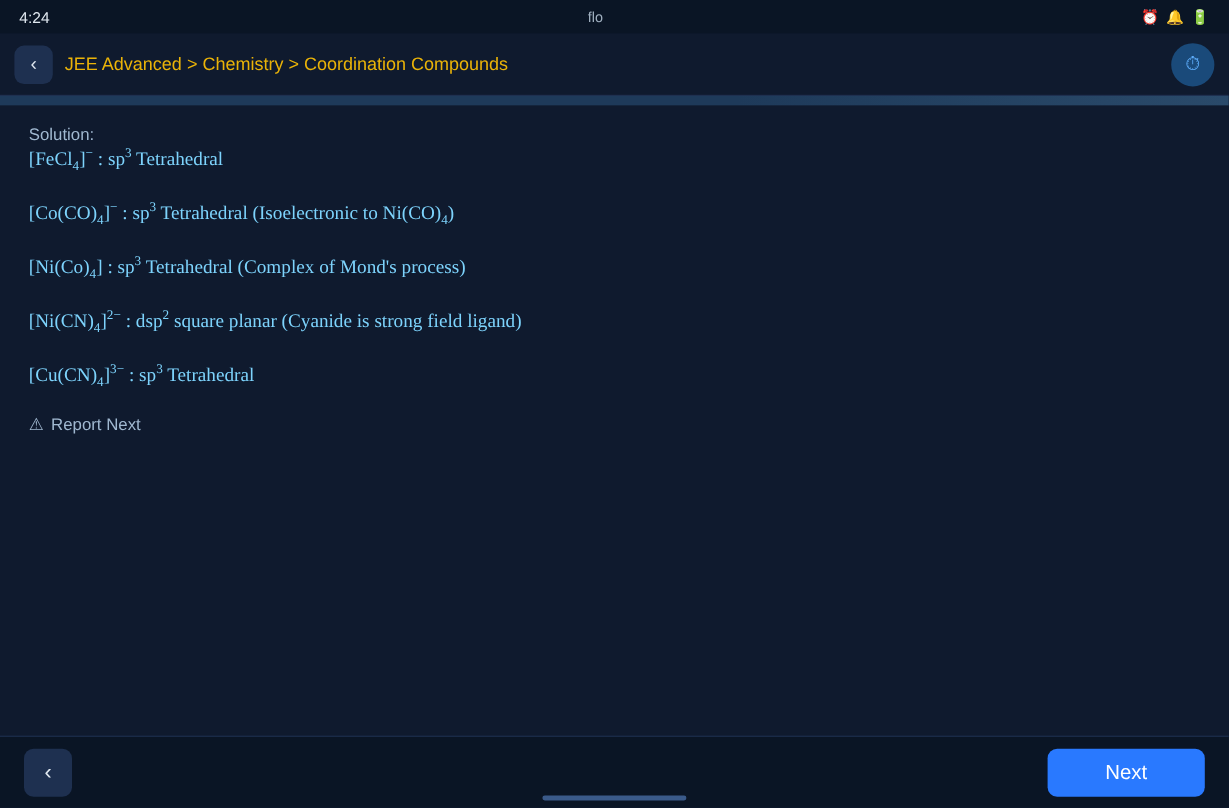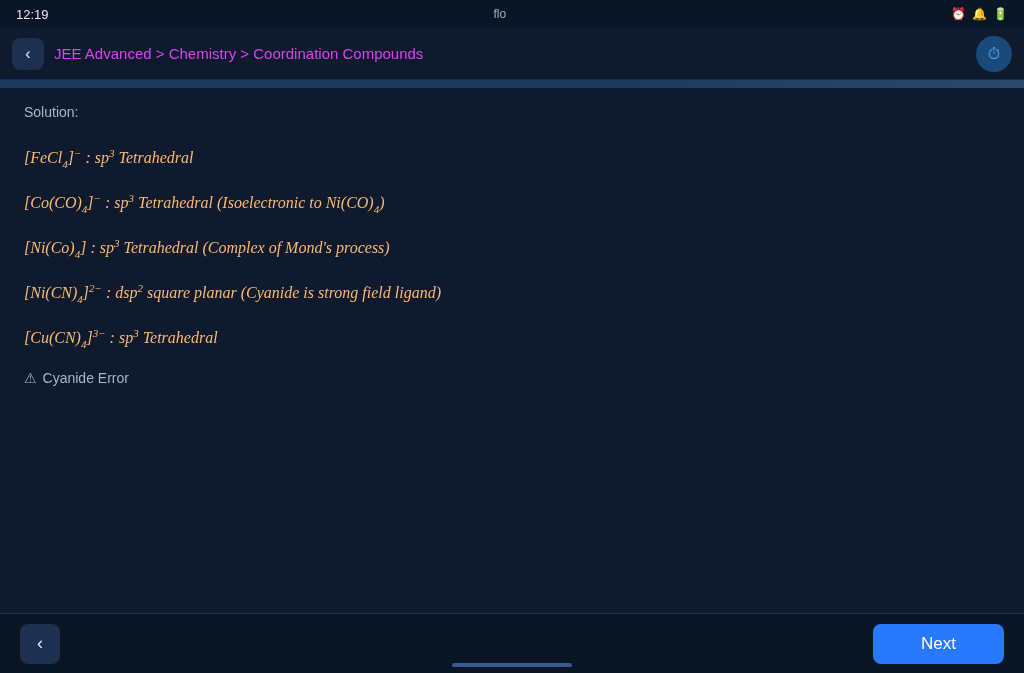--- a/index.html
+++ b/index.html
@@ -70,21 +70,21 @@
       color: #e0e8f0;
       font-size: 16px;
       cursor: pointer;
       display: flex;
       align-items: center;
       justify-content: center;
     }
 
     .breadcrumb {
       font-size: 15px;
-      color: #d946ef;
+      color: #eab308;
       font-family: sans-serif;
     }
 
     .nav-right {
       display: flex;
       align-items: center;
       gap: 8px;
     }
 
     .timer-btn {
@@ -112,30 +112,29 @@
       background-color: #0f1a2e;
       padding: 16px 24px;
       height: calc(673px - 28px - 52px - 8px - 60px);
       overflow-y: auto;
     }
 
     .solution-label {
       font-family: sans-serif;
       font-size: 14px;
       color: #a0b8d0;
-      margin-bottom: 25px;
+      margin-bottom: 0;
     }
 
     .chem-line {
       font-size: 16px;
-      color: #fdba74;
+      color: #7dd3fc;
       margin-bottom: 18px;
       line-height: 1.5;
       font-family: 'Georgia', serif;
-      font-style: italic;
     }
 
     sup {
       font-size: 11px;
     }
 
     sub {
       font-size: 11px;
     }
 
@@ -205,21 +204,21 @@
       position: absolute;
       bottom: 6px;
       left: 50%;
       transform: translateX(-50%);
     }
   </style>
 </head>
 <body>
 
 <div class="status-bar">
-  <div class="status-time">12:19</div>
+  <div class="status-time">4:24</div>
   <div class="status-app">flo</div>
   <div class="status-icons">
     <span>⏰</span>
     <span>🔔</span>
     <span>🔋</span>
   </div>
 </div>
 
 <div class="nav-bar">
   <div class="nav-left">
@@ -247,21 +246,21 @@
   </div>
   <div class="chem-line">
     [Ni(CN)<sub>4</sub>]<sup>2−</sup> : dsp<sup>2</sup> square planar (Cyanide is strong field ligand)
   </div>
   <div class="chem-line">
     [Cu(CN)<sub>4</sub>]<sup>3−</sup> : sp<sup>3</sup> Tetrahedral
   </div>
 
   <div class="report-error">
     <span class="report-icon">⚠</span>
-    <span>Cyanide Error</span>
+    <span>Report Next</span>
   </div>
 </div>
 
 <div class="bottom-bar">
   <button class="prev-btn">‹</button>
   <button class="next-btn">Next</button>
   <div class="bottom-indicator"></div>
 </div>
 
 </body></html>

